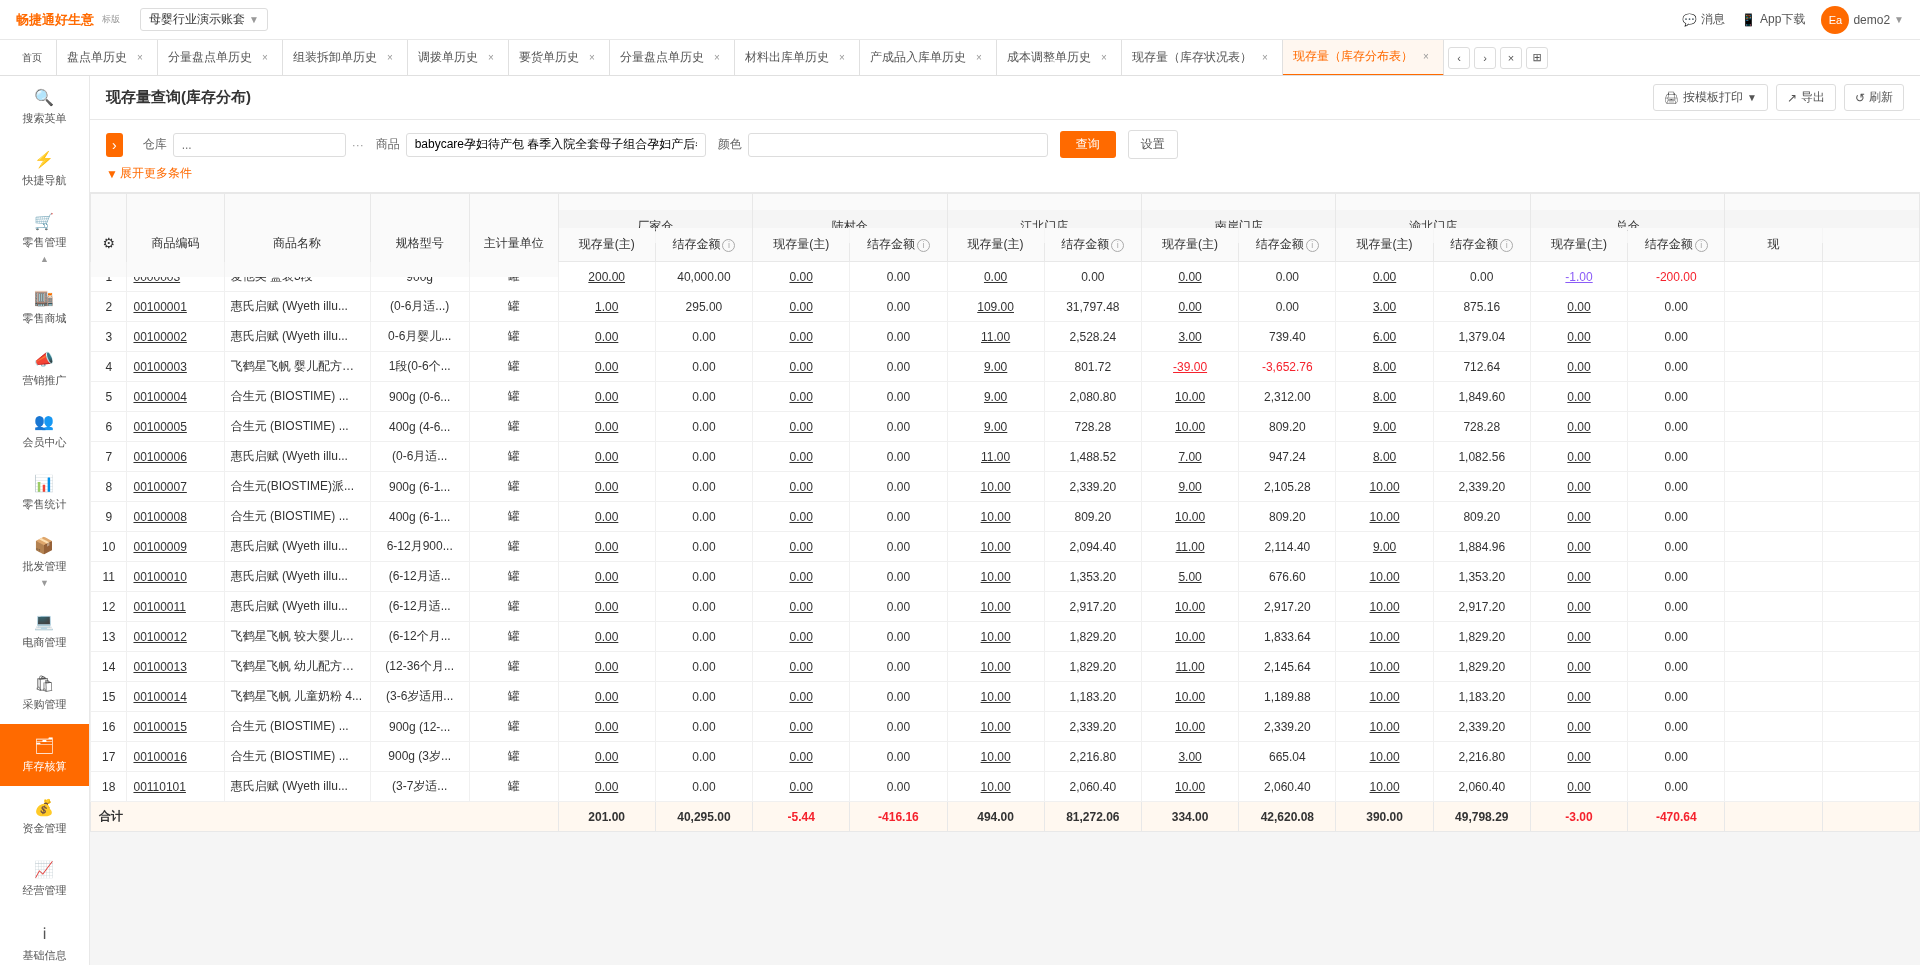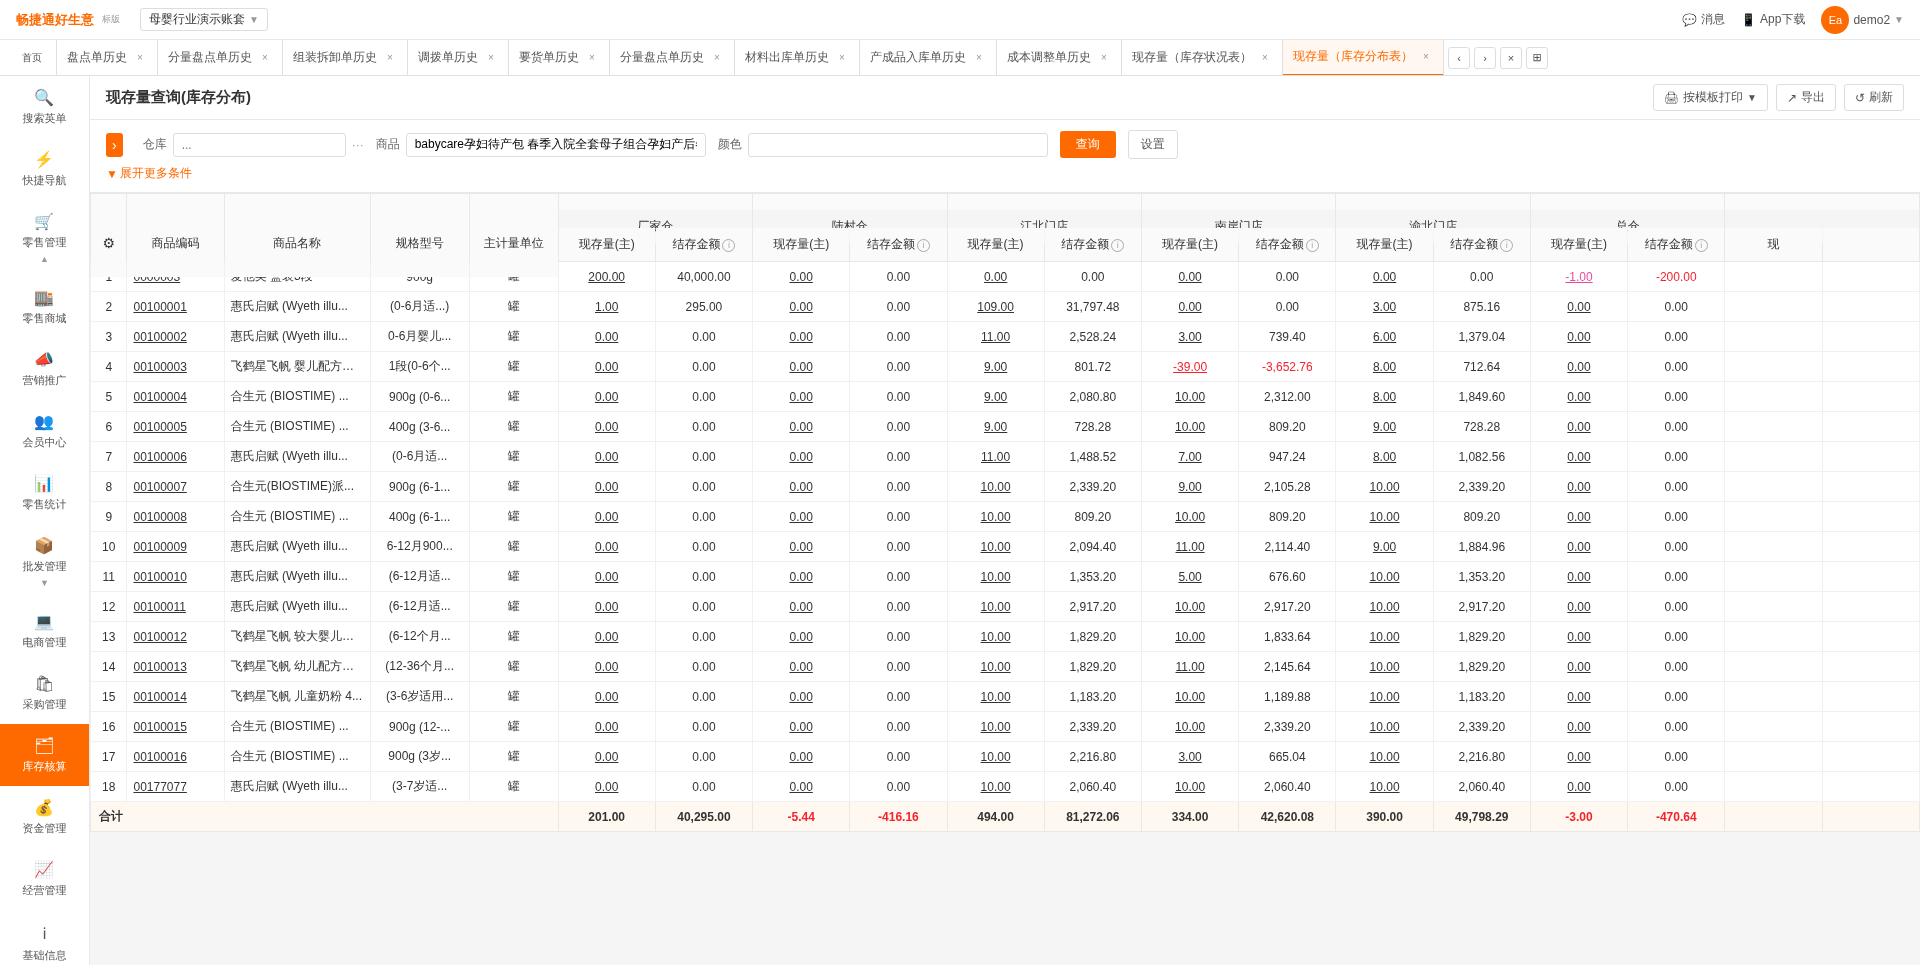--- a/index.html
+++ b/index.html
@@ -328,21 +328,21 @@
     <td><span class="underline">200.00</span></td>
     <td>40,000.00</td>
     <td><span class="underline">0.00</span></td>
     <td>0.00</td>
     <td><span class="underline">0.00</span></td>
     <td>0.00</td>
     <td><span class="underline" style="">0.00</span></td>
     <td>0.00</td>
     <td><span class="underline">0.00</span></td>
     <td>0.00</td>
-    <td style="color:#f5222d;"><span class="underline" style="color:#ec4899;">-1.00</span></td>
+    <td style="color:#f5222d;"><span class="underline" style="color:#8b5cf6;">-1.00</span></td>
     <td style="color:#f5222d;">-200.00</td>
     <td></td>
     <td></td>
   </tr>
             <tr>
     <td>2</td>
     <td class="text-left"><span class="underline">00100001</span></td>
     <td class="text-left" style="max-width:120px;overflow:hidden;text-overflow:ellipsis;">惠氏启赋 (Wyeth illu...</td>
     <td>(0-6月适...)</td>
     <td>罐</td>
@@ -421,21 +421,21 @@
     <td>1,849.60</td>
     <td><span class="underline" style="">0.00</span></td>
     <td>0.00</td>
     <td></td>
     <td></td>
   </tr>
             <tr>
     <td>6</td>
     <td class="text-left"><span class="underline">00100005</span></td>
     <td class="text-left" style="max-width:120px;overflow:hidden;text-overflow:ellipsis;">合生元 (BIOSTIME) ...</td>
-    <td>400g (3-6...</td>
+    <td>400g (4-6...</td>
     <td>罐</td>
     <td><span class="underline">0.00</span></td>
     <td>0.00</td>
     <td><span class="underline">0.00</span></td>
     <td>0.00</td>
     <td><span class="underline">9.00</span></td>
     <td>728.28</td>
     <td><span class="underline" style="">10.00</span></td>
     <td>809.20</td>
     <td><span class="underline">9.00</span></td>
@@ -671,21 +671,21 @@
     <td>665.04</td>
     <td><span class="underline">10.00</span></td>
     <td>2,216.80</td>
     <td><span class="underline" style="">0.00</span></td>
     <td>0.00</td>
     <td></td>
     <td></td>
   </tr>
             <tr>
     <td>18</td>
-    <td class="text-left"><span class="underline">00177077</span></td>
+    <td class="text-left"><span class="underline">00110101</span></td>
     <td class="text-left" style="max-width:120px;overflow:hidden;text-overflow:ellipsis;">惠氏启赋 (Wyeth illu...</td>
     <td>(3-7岁适...</td>
     <td>罐</td>
     <td><span class="underline">0.00</span></td>
     <td>0.00</td>
     <td><span class="underline">0.00</span></td>
     <td>0.00</td>
     <td><span class="underline">10.00</span></td>
     <td>2,060.40</td>
     <td><span class="underline" style="">10.00</span></td>

